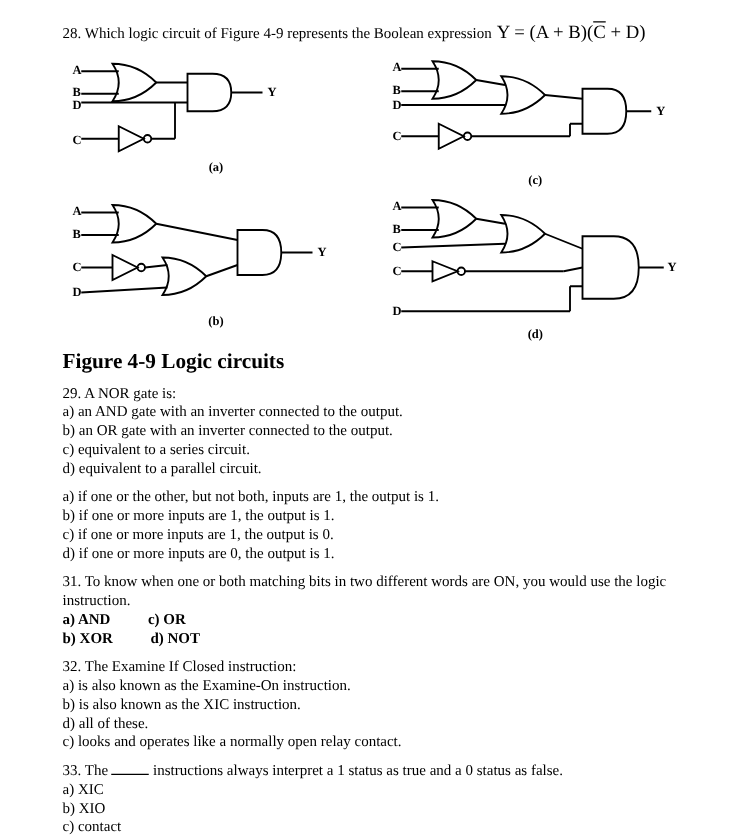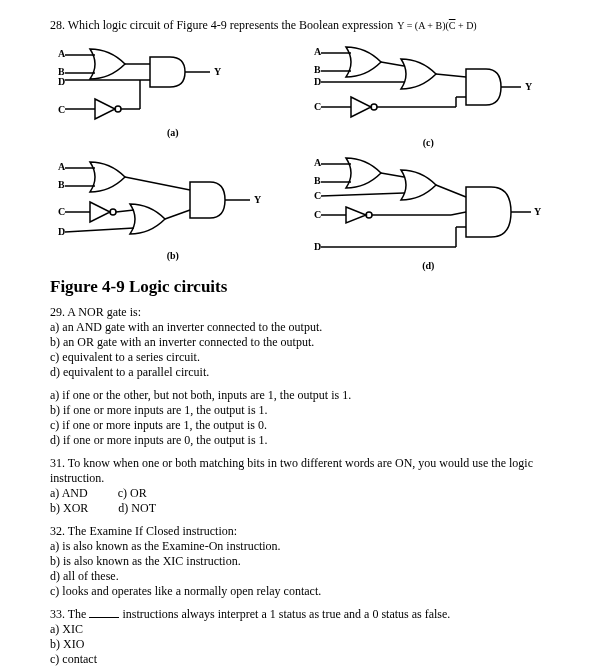--- a/index.html
+++ b/index.html
@@ -17,21 +17,21 @@
     padding: 18px 50px 10px 50px;
   }
   .q28-row {
     display: flex;
     align-items: baseline;
     margin-bottom: 6px;
     text-align: center;
   }
   .expr {
     margin-left: 4px;
-    font-size: 10px;
+    font-size: 15px;
     white-space: nowrap;
   }
   .overline {
     text-decoration: overline;
     display: inline-block;
   }
   .figs {
     display: grid;
     grid-template-columns: 1fr 1fr;
     gap: 4px 10px;
@@ -52,21 +52,21 @@
   .fig4-9 {
     font-weight: bold;
     font-size: 17px;
     margin: 4px 0 8px 0;
   }
   .qblock {
     margin-bottom: 8px;
     line-height: 1.25;
   }
   .qline { white-space: normal; }
-  .opts-row { display: flex; gap: 30px; }
+  .opts-row { display: flex; gap: 30px; font-weight: bold; }
   .opt { display: inline-block; }
   .blank {
     border-bottom: 1px solid #000;
     display: inline-block;
     width: 30px;
     height: 10px;
     vertical-align: baseline;
   }
 </style>
 </head>

